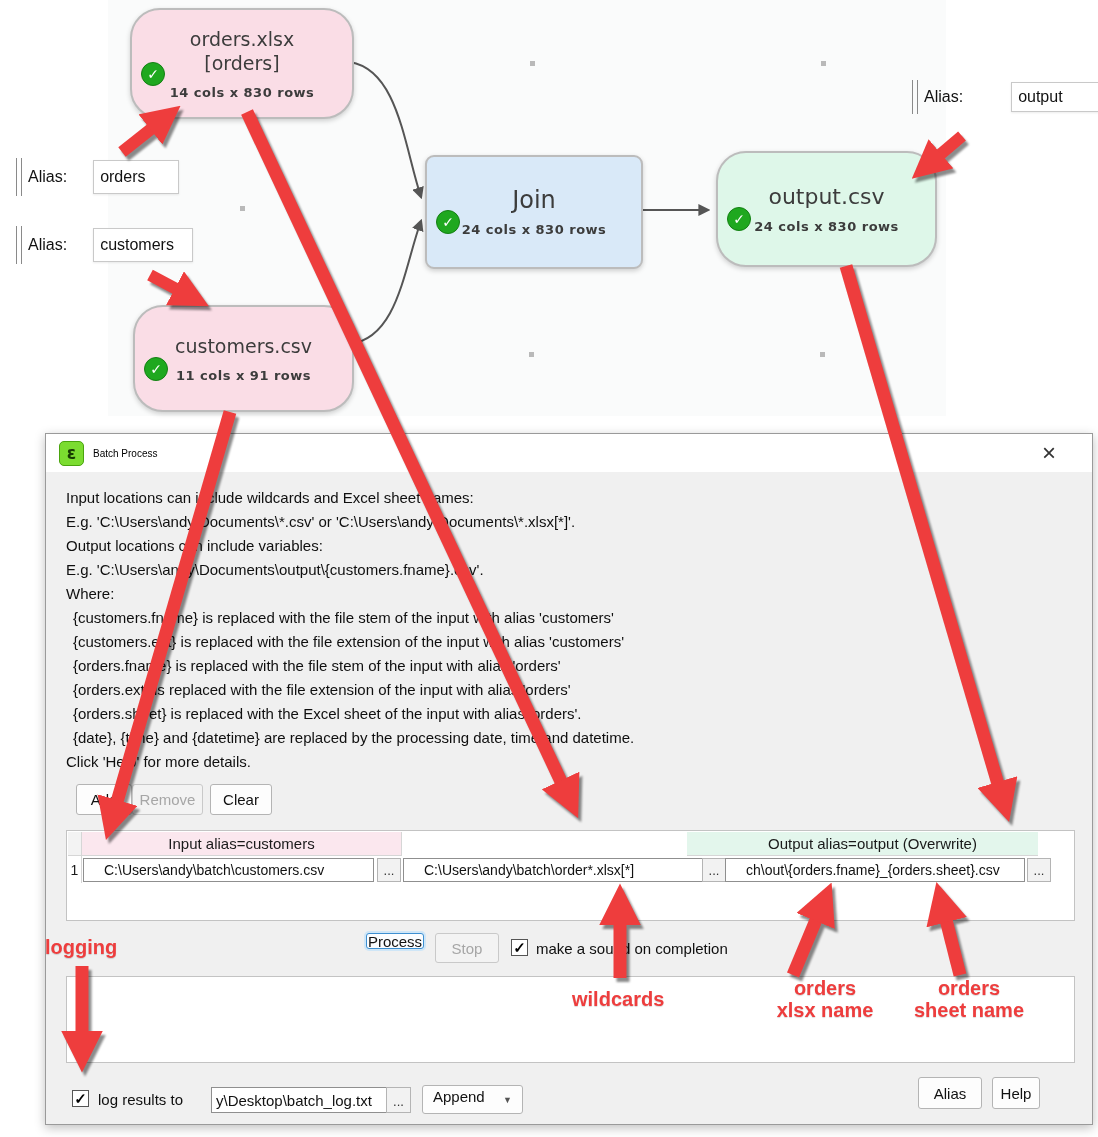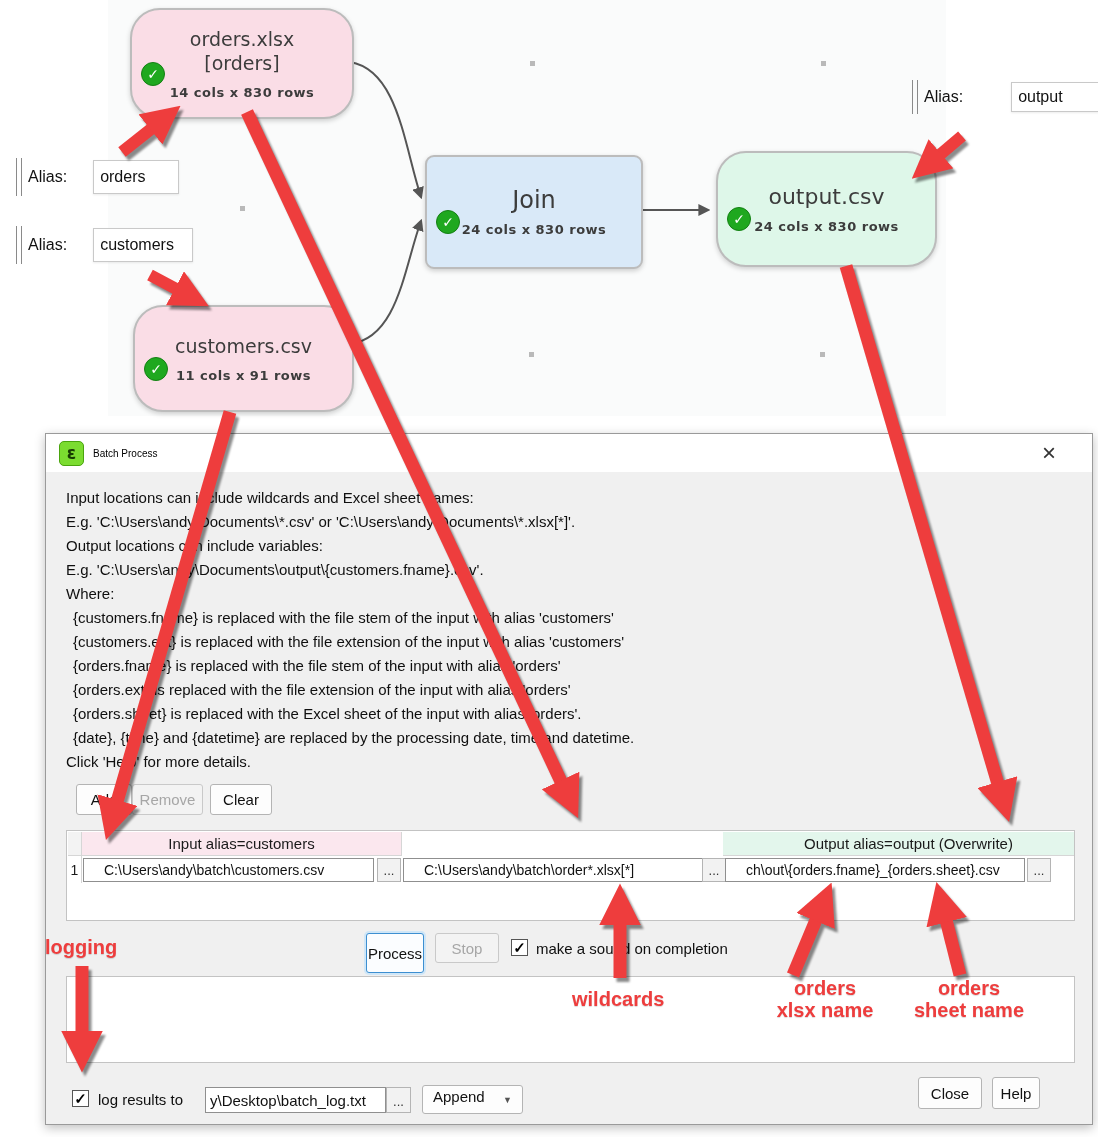--- a/index.html
+++ b/index.html
@@ -64,21 +64,21 @@
   
   .chk{width:17px;height:17px;background:#fff;border:1px solid #555;display:flex;align-items:center;
        justify-content:center;font-size:15px;font-weight:bold;color:#000;box-sizing:border-box;}
   .inline-label{font-size:15px;color:#0f0f0f;}
   .log-area{position:absolute;left:20px;top:542px;width:1009px;height:87px;background:#fff;
             border:1px solid #c3c3c3;box-sizing:border-box;}
   .append-btn{position:absolute;display:flex;align-items:flex-end;justify-content:space-between;
               padding:8px 10px;box-sizing:border-box;}
   .caret{font-size:9px;color:#555;margin-left:12px;}
   .path-input{border:1px solid #8f8f8f;background:#fff;font-size:15px;height:26px;padding:0 4px;
-              font-family:"Liberation Sans",sans-serif;box-sizing:border-box;color:#111;}
+              font-family:"Liberation Sans",sans-serif;box-sizing:border-box;color:#111;margin-left:6px;}
   
   svg.annotations{position:absolute;left:0;top:0;pointer-events:none;}
   .ann-shadow{filter:drop-shadow(3px 4px 1px rgba(0,0,0,0.45));}
   .red-label{position:absolute;color:#ee3d3d;font-weight:bold;font-size:20px;
              font-family:"Liberation Sans",sans-serif;text-shadow:0 1px 1px rgba(0,0,0,0.15);}
   .red-label.center{text-align:center;line-height:22px;}
 </style>
 </head>
 <body>
 
@@ -168,48 +168,48 @@
       <div>Click 'Help' for more details.</div>
     </div>
 
     <div class="btn toolbar-btn" style="left:30px;top:350px;width:56px;">Add</div>
     <div class="btn toolbar-btn disabled" style="left:86px;top:350px;width:71px;">Remove</div>
     <div class="btn toolbar-btn" style="left:164px;top:350px;width:62px;">Clear</div>
 
     <div class="table-wrap">
       <div class="hcell hc-num"></div>
       <div class="hcell hc-pink" style="left:15px;width:320px;">Input alias=customers</div>
-      <div class="hcell hc-green" style="left:656px;width:351px;border-right:none;padding-left:20px;">Output alias=output (Overwrite)</div>
+      <div class="hcell hc-green" style="left:620px;width:351px;border-right:none;padding-left:20px;">Output alias=output (Overwrite)</div>
 
       <div class="rownum">1</div>
       <input class="cell-input" style="left: 16px; width: 291px;" value="C:\Users\andy\batch\customers.csv">
       <div class="browse-btn" style="left:310px;">...</div>
       <input class="cell-input" style="left: 336px; width: 340px;" value="C:\Users\andy\batch\order*.xlsx[*]">
       <div class="browse-btn" style="left:635px;">...</div>
       <input class="cell-input" style="left: 658px; width: 300px;" value="ch\out\{orders.fname}_{orders.sheet}.csv">
       <div class="browse-btn" style="left:960px;">...</div>
     </div>
 
-    <div class="btn default-focus" style="position:absolute;left:320px;top:499px;width:58px;height:40px;">Process</div>
+    <div class="btn default-focus" style="position:absolute;left:320px;top:499px;width:58px;height:16px;">Process</div>
     <div class="btn disabled" style="position:absolute;left:389px;top:499px;width:64px;height:30px;">Stop</div>
     <span class="chk" style="position:absolute;left:465px;top:505px;">✓</span>
     <span class="inline-label" style="position:absolute;left:490px;top:506px;">make a sound on completion</span>
 
     <div class="log-area"></div>
 
     <span class="chk" style="position:absolute;left:26px;top:656px;">✓</span>
     <span class="inline-label" style="position:absolute;left:52px;top:657px;">log results to</span>
     <input class="path-input" style="position: absolute; left: 159px; top: 653px; width: 181px;" value="y\Desktop\batch_log.txt">
     <div class="browse-btn" style="left:340px;top:653px;height:26px;width:25px;">...</div>
     <div class="btn append-btn" style="left:376px;top:651px;width:101px;height:29px;">
       <span>Append</span>
       <span class="caret">▼</span>
     </div>
 
-    <div class="btn" style="position:absolute;left:872px;top:643px;width:64px;height:32px;">Close</div>
+    <div class="btn" style="position:absolute;left:872px;top:643px;width:64px;height:32px;">Alias</div>
     <div class="btn" style="position:absolute;left:946px;top:643px;width:48px;height:32px;">Help</div>
   </div>
 
   <svg class="annotations ann-shadow" width="1098" height="1137">
     <defs>
       <marker id="red-arrow" viewBox="0 0 10 10" refX="6.5" refY="5" markerWidth="3.2" markerHeight="3.2" orient="auto">
         <path d="M0,0 L10,5 L0,10 z" fill="#ee3d3d"></path>
       </marker>
     </defs>
     <line x1="122" y1="152" x2="170" y2="114" stroke="#ee3d3d" stroke-width="12" marker-end="url(#red-arrow)"></line>

